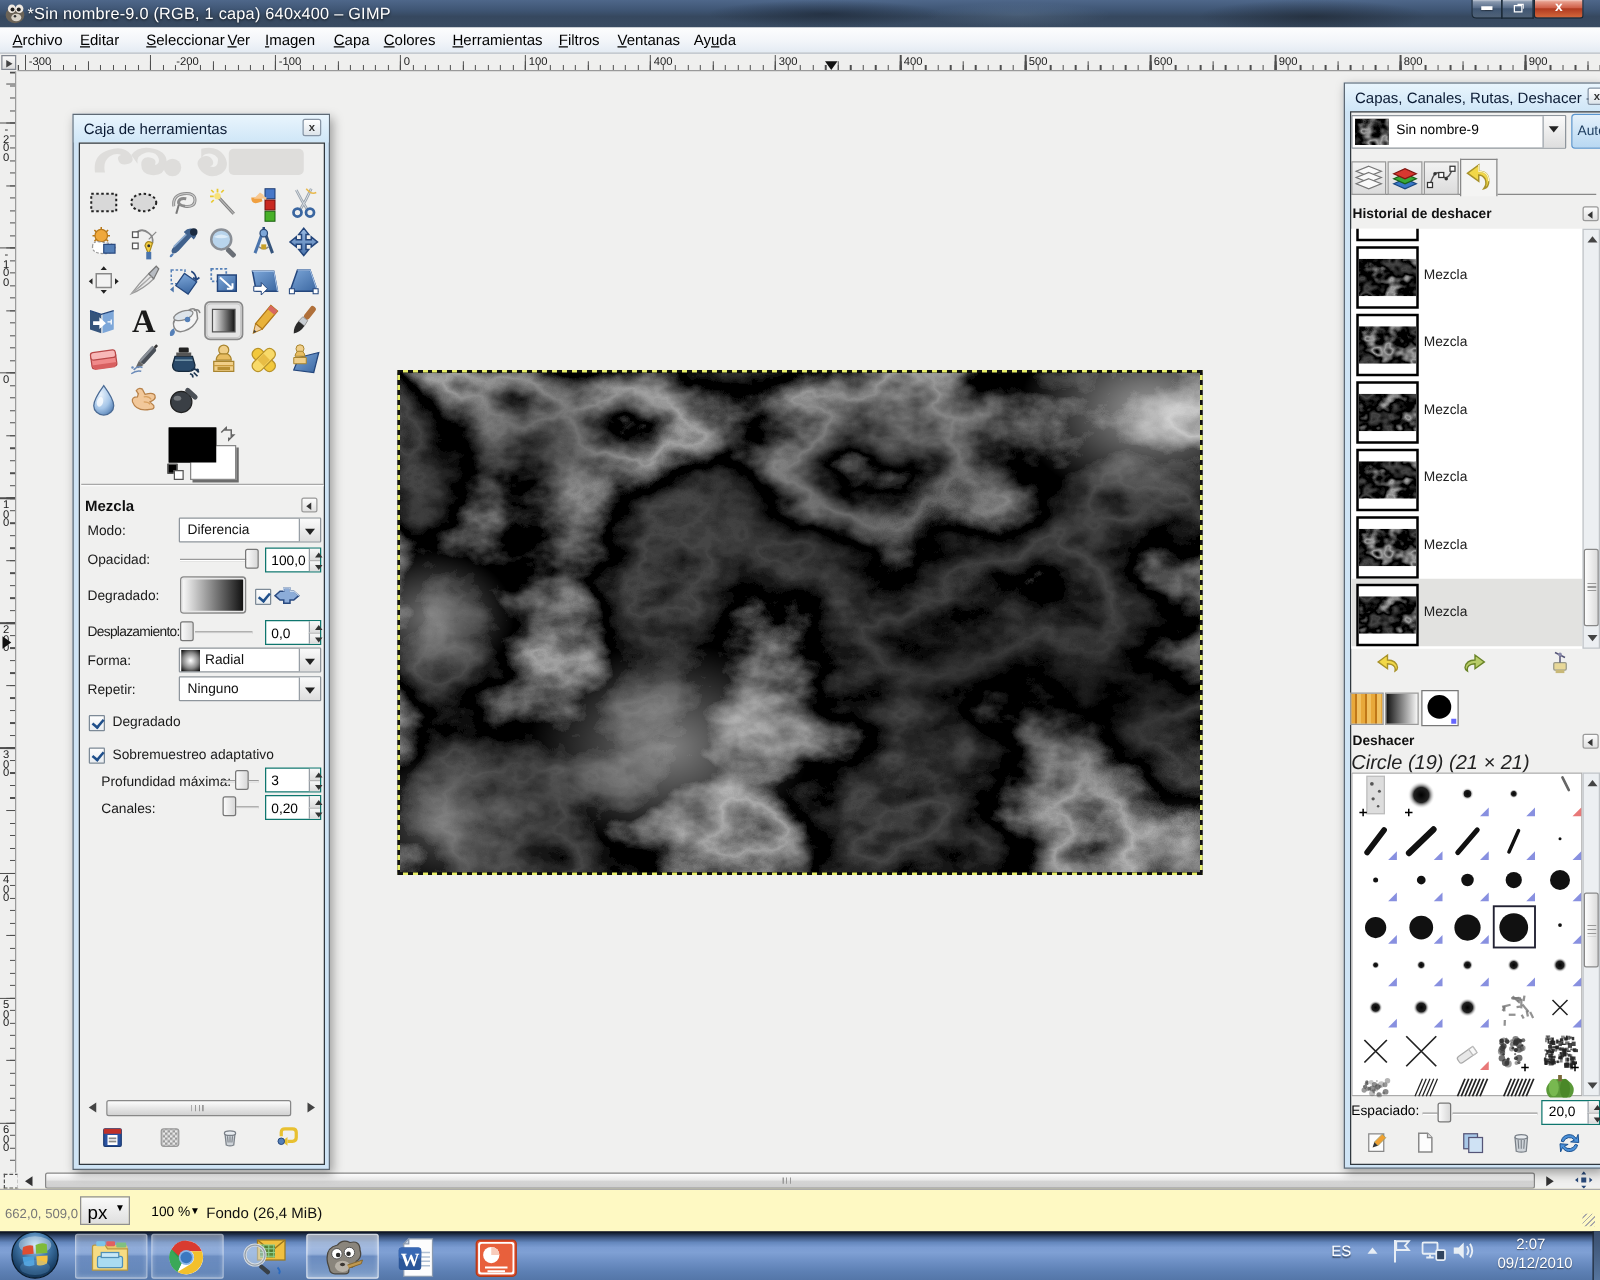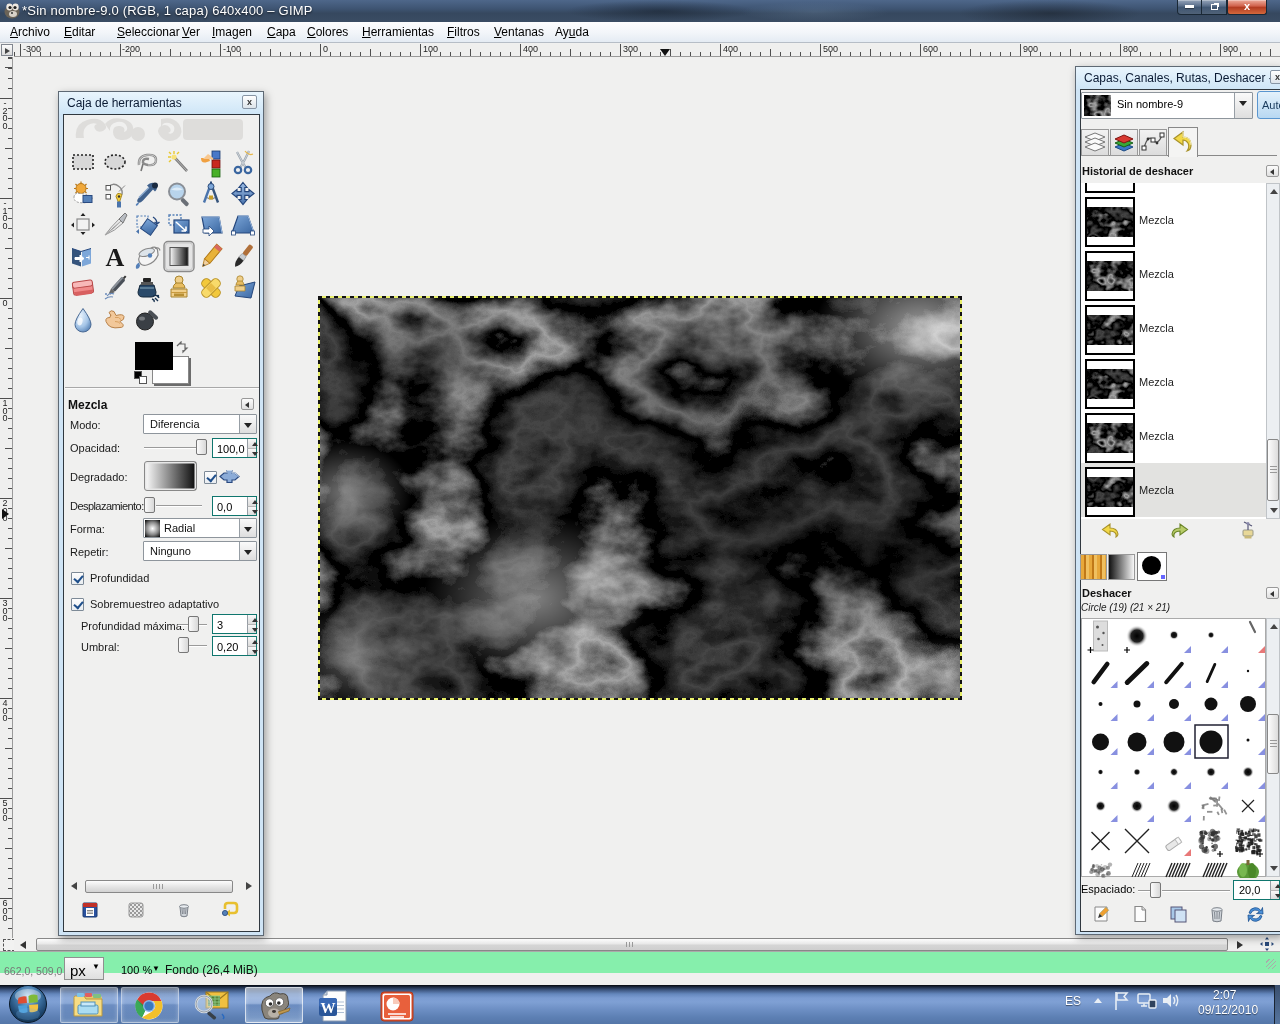--- a/index.html
+++ b/index.html
@@ -36,21 +36,21 @@
 #canvasbox{left:318px;top:296px;width:644px;height:404px;background:#000}
 #canvasbox .dash{position:absolute;background-image:repeating-linear-gradient(90deg,#111 0 4px,#e8ef6a 4px 8px)}
 #canvasbox .dashv{position:absolute;background-image:repeating-linear-gradient(180deg,#111 0 4px,#e8ef6a 4px 8px)}
 #cimg{left:2px;top:2px;width:640px;height:400px;overflow:hidden}
 
 #hsb{left:14px;top:938px;width:1233px;height:13px;background:#f0f0ef}
 .sbarrow{width:0;height:0;position:absolute}
 #hsb .thumb{position:absolute;left:22px;top:0px;width:1192px;height:13px;border:1px solid #888;border-radius:2px;background:linear-gradient(180deg,#fdfdfd,#e8e8e8 45%,#d5d5d5 55%,#cfcfcf)}
 #qmask{left:3px;top:939px;width:12px;height:12px;border:1px dashed #555;background:#f2f2f1}
 #panbtn{left:1248px;top:938px;width:32px;height:13px;background:#f0f0ef}
-#statusbar{left:0;top:951px;width:1280px;height:22px;background:#86efac;border-top:1px solid #aaa;font-size:12px}
+#statusbar{left:0;top:951px;width:1280px;height:34px;background:#fef9c3;border-top:1px solid #aaa;font-size:12px}
 #taskbar{left:0;top:985px;width:1280px;height:39px;background:linear-gradient(180deg,#05080d 0,#1b2941 2px,#3d5680 5px,#6487bd 9px,#7b9cd2 13px,#7fa0d4 17px,#6e90c5 24px,#5d80b4 32px,#5476a8 39px)}
 .tbtn{position:absolute;top:2px;width:58px;height:36px;border:1px solid rgba(255,255,255,.45);border-radius:2px;background:linear-gradient(180deg,rgba(255,255,255,.28),rgba(255,255,255,.1) 45%,rgba(30,60,110,.12) 50%,rgba(160,190,230,.25));box-shadow:inset 0 0 4px rgba(255,255,255,.3)}
 
 .gwin{position:absolute;border:1px solid #5e6974;background:#cfe4f5;box-shadow:2px 3px 8px rgba(0,0,0,.35)}
 .gwin .gtitle{position:absolute;left:0;top:0;right:0;height:22px;background:linear-gradient(180deg,#e9f5fd,#cfe6f7);color:#0a1a33;font-size:12px;padding:4px 0 0 8px}
 .gwin .gclose{position:absolute;top:3px;width:15px;height:14px;border:1px solid #8795a5;border-radius:2px;background:linear-gradient(180deg,#fff,#dde4ea);color:#333;font-size:9px;line-height:12px;text-align:center;font-weight:bold}
 .gwin .gbody{position:absolute;background:#f0f0ef;border:1px solid #30383f}
 
 .glabel{position:absolute;font-size:11px;color:#1a1a1a;white-space:nowrap}
 .combo{position:absolute;height:22px;background:#fff;border:1px solid #8e959c;border-radius:1px}
@@ -102,21 +102,21 @@
 <span class="mi" style="left:494px"><u>V</u>entanas</span>
 <span class="mi" style="left:555px">Ay<u>u</u>da</span>
 </div>
 
 <div class="abs" id="corner"></div>
 <div class="abs" id="hruler">
     <div class="t10" style="background-position:6px 0"></div>
     <div class="t50" style="background-position:6px 0"></div>
     <div class="t100" style="background-position:6px 0"></div>
 <span style="left:9px">-300</span>
-    <span style="left:108px">-200</span>
+    <span style="left:127px">-200</span>
     <span style="left:209px">-100</span>
     <span style="left:309px">0</span>
     <span style="left:409px">100</span>
     <span style="left:509px">400</span>
     <span style="left:609px">300</span>
     <span style="left:709px">400</span>
     <span style="left:809px">500</span>
     <span style="left:909px">600</span>
     <span style="left:1009px">900</span>
     <span style="left:1109px">800</span>
@@ -629,33 +629,33 @@
       <span style="position:absolute;left:1px;top:1px;width:15px;height:17px;background:radial-gradient(circle at 50% 50%,#fff 0%,#888 55%,#000 100%)"></span>
       <span class="ctext" style="left:20px;top:3px">Radial</span>
       <span class="carr"></span>
     </div>
 <div class="glabel" style="left:11px;top:454px">Repetir:</div>
 <div class="combo" style="left:84px;top:449px;width:114px;height:20px">
       <span class="ctext" style="top:3px">Ninguno</span>
       <span class="carr"></span>
     </div>
 <div class="gcheck" style="left:12px;top:480px"></div>
-<div class="glabel" style="left:31px;top:480px">Profundidad</div>
+<div class="glabel" style="left:31px;top:480px">Degradado</div>
 <div class="gcheck" style="left:12px;top:506px"></div>
 <div class="glabel" style="left:31px;top:506px">Sobremuestreo adaptativo</div>
 <div class="glabel" style="left:22px;top:528px">Profundidad máxima:</div>
 <div class="sld" style="left:119px;top:532px;width:10px"></div>
 <div class="sldh" style="left:129px;top:524px;height:16px"></div>
 <div class="sld" style="left:140px;top:532px;width:8px"></div>
 <div class="spin" style="left:153px;top:522px;width:45px;height:20px">
       <span style="position:absolute;left:4px;top:3.5px;font-size:11px">3</span>
       <span class="sup" style="width:9px"></span>
       <span class="sdn" style="width:9px"></span>
     </div>
-<div class="glabel" style="left:22px;top:549px">Umbral:</div>
+<div class="glabel" style="left:22px;top:549px">Canales:</div>
 <div class="sldh" style="left:119px;top:545px;height:16px"></div>
 <div class="sld" style="left:130px;top:553px;width:18px"></div>
 <div class="spin" style="left:153px;top:544px;width:45px;height:20px">
       <span style="position:absolute;left:4px;top:3.5px;font-size:11px">0,20</span>
       <span class="sup" style="width:9px"></span>
       <span class="sdn" style="width:9px"></span>
     </div>
 
 <div class="abs" style="left:12px;top:790px;width:0;height:0;border-right:6px solid #444;border-top:4px solid transparent;border-bottom:4px solid transparent"></div>
 <div class="abs" style="left:26px;top:788px;width:148px;height:13px;border:1px solid #888;border-radius:2px;background:linear-gradient(180deg,#fdfdfd,#e6e6e6 50%,#d2d2d2)"></div>
@@ -805,21 +805,21 @@
 <div class="abs" style="left:32px;top:487px;width:27px;height:26px;border:1px solid #999;background:linear-gradient(90deg,#111,#f8f8f8)"></div>
 <div class="abs" style="left:61px;top:485px;width:30px;height:29px;border:1px solid #777;background:#fff">
       <div style="position:absolute;left:4px;top:3px;width:19px;height:19px;border-radius:50%;background:#000"></div>
       <div style="position:absolute;right:1px;bottom:1px;width:4px;height:4px;background:#66f"></div>
     </div>
 
 <span class="abs" style="left:6px;top:520px;font-size:11px;font-weight:bold;color:#111">Deshacer</span>
 <div class="abs" style="left:190px;top:520px;width:13px;height:12px;border:1px solid #999;border-radius:2px;background:linear-gradient(180deg,#fcfcfc,#e0e0e0)">
       <div style="width:0;height:0;border-right:4px solid #333;border-top:3px solid transparent;border-bottom:3px solid transparent;margin:2.5px 0 0 3px"></div>
     </div>
-<span class="abs" style="left:5px;top:535px;font-size:10px;font-style:italic;color:#222">Circle (19) (21 × 21)</span>
+<span class="abs" style="left:5px;top:535px;font-size:16px;font-style:italic;color:#222">Circle (19) (21 × 21)</span>
 
 <div class="abs" id="brusharea" style="left:5px;top:551px;width:185px;height:259px;background:#fff;border:1px solid #aaa"><svg width="185" height="259" viewBox="0 0 185 259">
         <defs>
           <radialGradient id="fz">
             <stop offset="0%" stop-color="#000"></stop>
             <stop offset="55%" stop-color="#222"></stop>
             <stop offset="100%" stop-color="#fff" stop-opacity="0"></stop>
           </radialGradient>
         </defs>
         <rect x="11.5" y="2" width="14" height="30" fill="#ddd"></rect>

